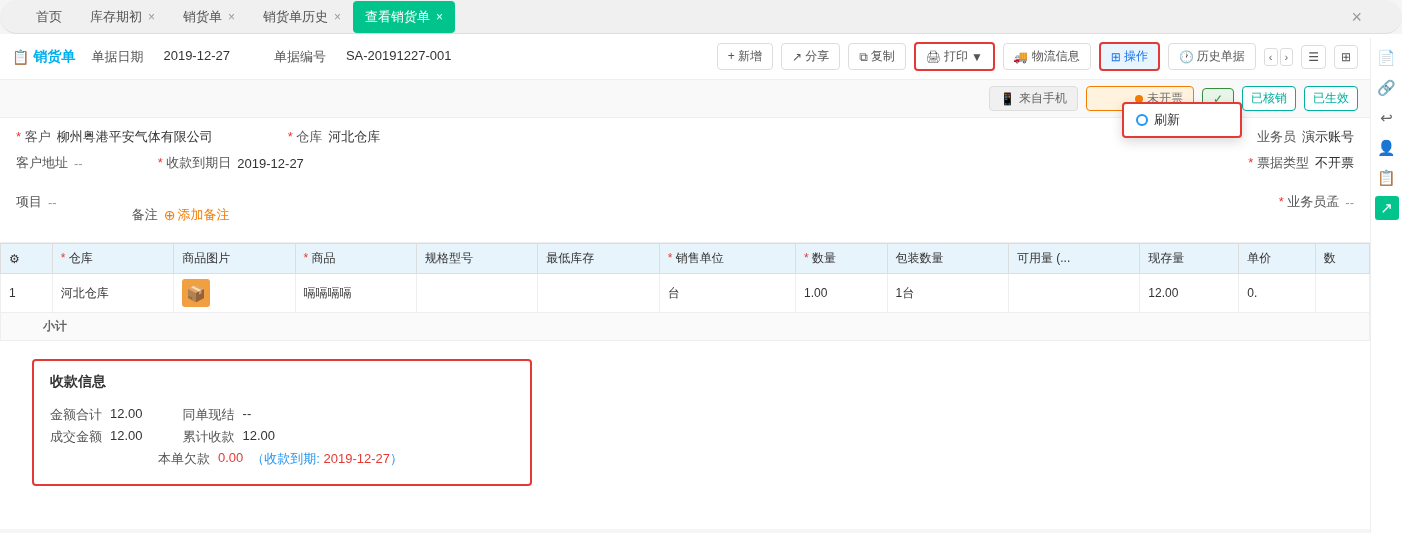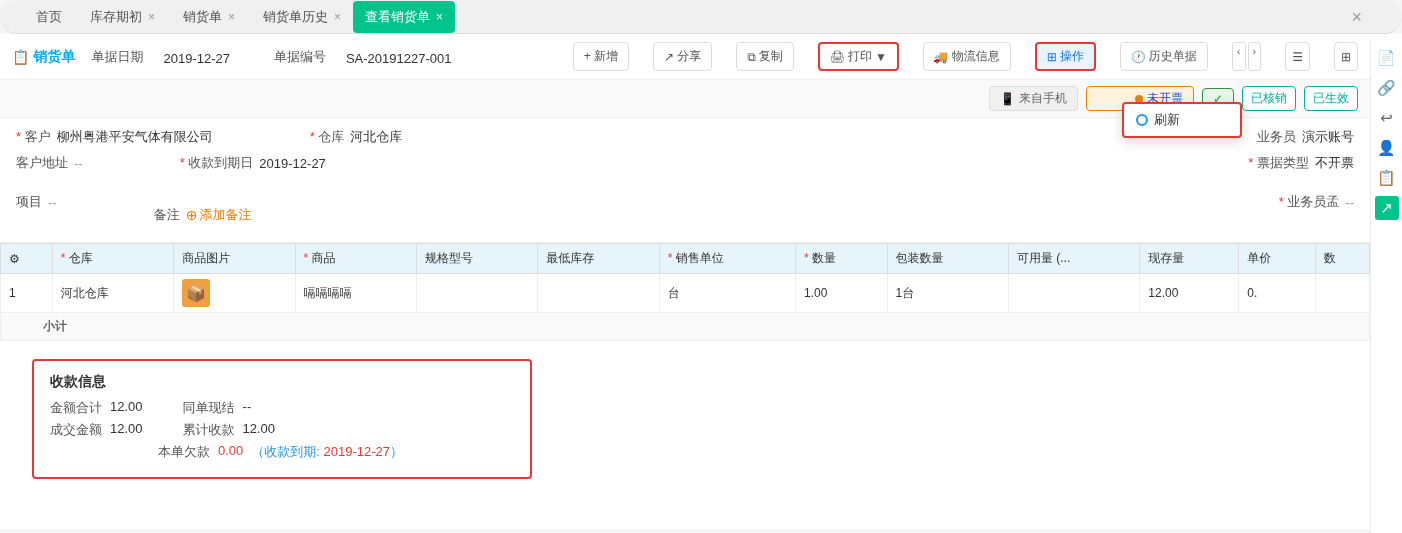--- a/index.html
+++ b/index.html
@@ -29,53 +29,53 @@
       background: #fff; height: calc(533px - 38px); overflow: auto; position: relative;
     }
 
     
     .doc-header {
       display: flex; align-items: center; padding: 8px 12px; border-bottom: 1px solid #eee;
       background: #fff;
     }
     .doc-title { display: flex; align-items: center; color: #00b0f0; font-weight: bold; font-size: 14px; }
     .doc-title-icon { margin-right: 4px; }
-    .doc-meta { display: flex; align-items: flex-end; margin-left: 16px; color: #555; font-size: 13px; gap: 16px; }
+    .doc-meta { display: flex; align-items: flex-start; margin-left: 16px; color: #555; font-size: 13px; gap: 16px; }
     .doc-meta span { color: #333; }
     .doc-actions {
-      margin-left: auto; display: flex; gap: 24px;
+      margin-left: auto; display: flex; align-items: center; gap: 8px;
     }
     .btn {
       display: inline-flex; align-items: center; padding: 4px 10px; border-radius: 4px;
       cursor: pointer; font-size: 12px; border: 1px solid #ddd; background: #fff; color: #555;
       white-space: nowrap;
     }
     .btn-success { background: #fff; color: #00b0a0; border: 1px solid #00b0a0; border-radius: 4px; padding: 3px 8px; font-size: 12px; }
     .btn-red-outline { border: 2px solid #e53935; }
 
     
     .op-toolbar {
       display: flex; align-items: center; padding: 6px 12px; background: #f9f9f9;
       border-bottom: 1px solid #eee; gap: 8px;
     }
     .op-status-btn {
       display: inline-flex; align-items: center; padding: 3px 10px; border-radius: 4px;
       font-size: 12px; cursor: pointer; border: 1px solid #ddd;
     }
     .op-status-gray { background: #f0f0f0; color: #666; }
-    .op-status-orange { background: #fff3e0; color: #1d4ed8; border-color: #f57c00; padding-left: 48px; }
+    .op-status-orange { background: #fff3e0; color: #737373; border-color: #f57c00; padding-left: 48px; }
     .circle-dot { width: 8px; height: 8px; border-radius: 50%; display: inline-block; margin-right: 4px; }
     .dot-orange { background: #f57c00; }
 
     
     .form-area {
       padding: 10px 16px; border-bottom: 1px solid #eee;
     }
     .form-row {
-      display: flex; align-items: center; margin-bottom: 8px; gap: 37px;
+      display: flex; align-items: center; margin-bottom: 8px; gap: 15px;
     }
     .form-field {
       display: flex; align-items: center; gap: 6px;
     }
     .form-label { color: #555; white-space: nowrap; }
     .form-label.required::before { content: "* "; color: #e53935; }
     .form-value { color: #333; }
     .form-dashes { color: #999; }
     .form-add-btn { color: #f57c00; cursor: pointer; display: flex; align-items: center; gap: 2px; }
 
@@ -91,21 +91,21 @@
     }
     .td-subtotal { background: #fafafa; font-weight: bold; color: #666; padding-left: 42px; }
     .col-required::before { content: "* "; color: #e53935; }
     .product-img { width: 28px; height: 28px; background: #f0a040; border-radius: 3px; display: flex; align-items: center; justify-content: center; }
 
     
     .payment-box {
       margin: 10px 16px; border: 2px solid #e53935; border-radius: 4px; padding: 12px 16px;
       background: #fff; display: inline-block; min-width: 500px;
     }
-    .payment-title { font-weight: bold; font-size: 14px; margin-bottom: 8px; }
+    .payment-title { font-weight: bold; font-size: 14px; margin-bottom: 15px; }
     .payment-row { display: flex; gap: 40px; margin-bottom: 4px; }
     .payment-item { display: flex; gap: 8px; }
     .payment-key { color: #555; }
     .payment-val { color: #333; }
     .payment-val-red { color: #e53935; }
     .payment-val-blue { color: #2196f3; }
 
     
     .dropdown-overlay {
       position: absolute; top: 68px; right: 160px; background: #fff;

